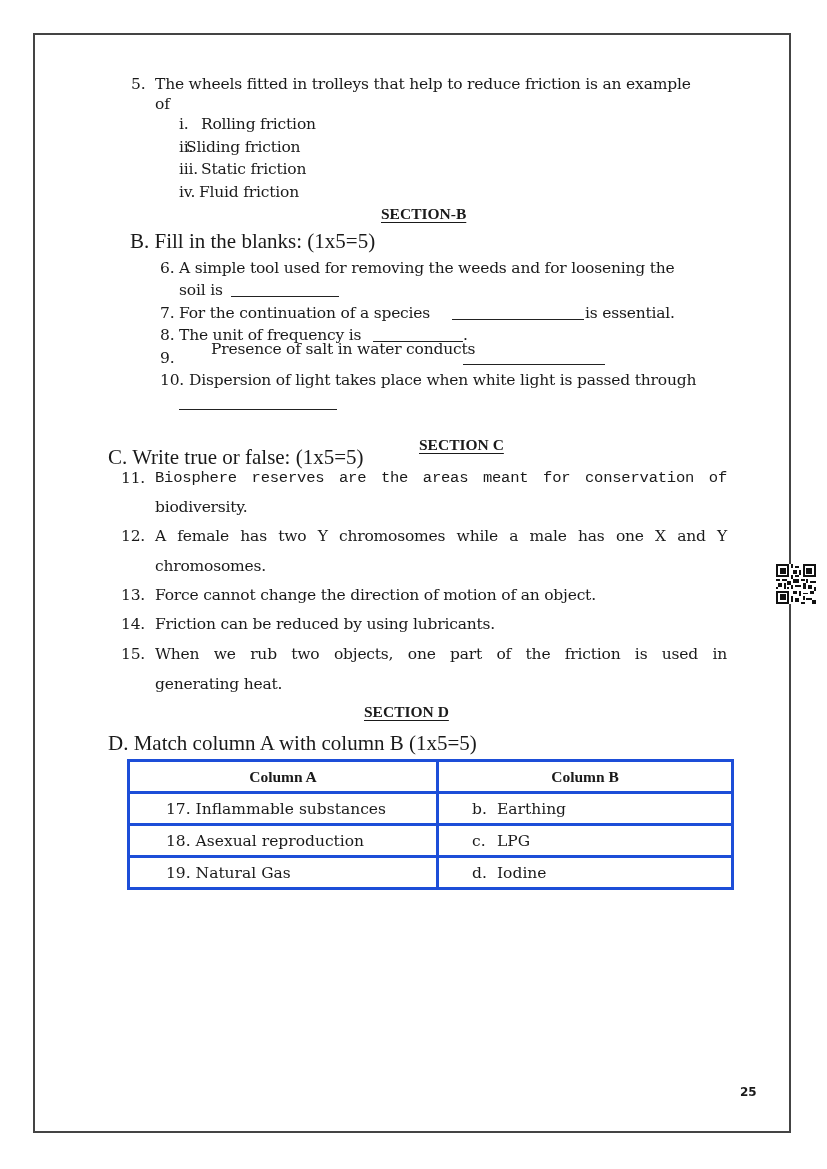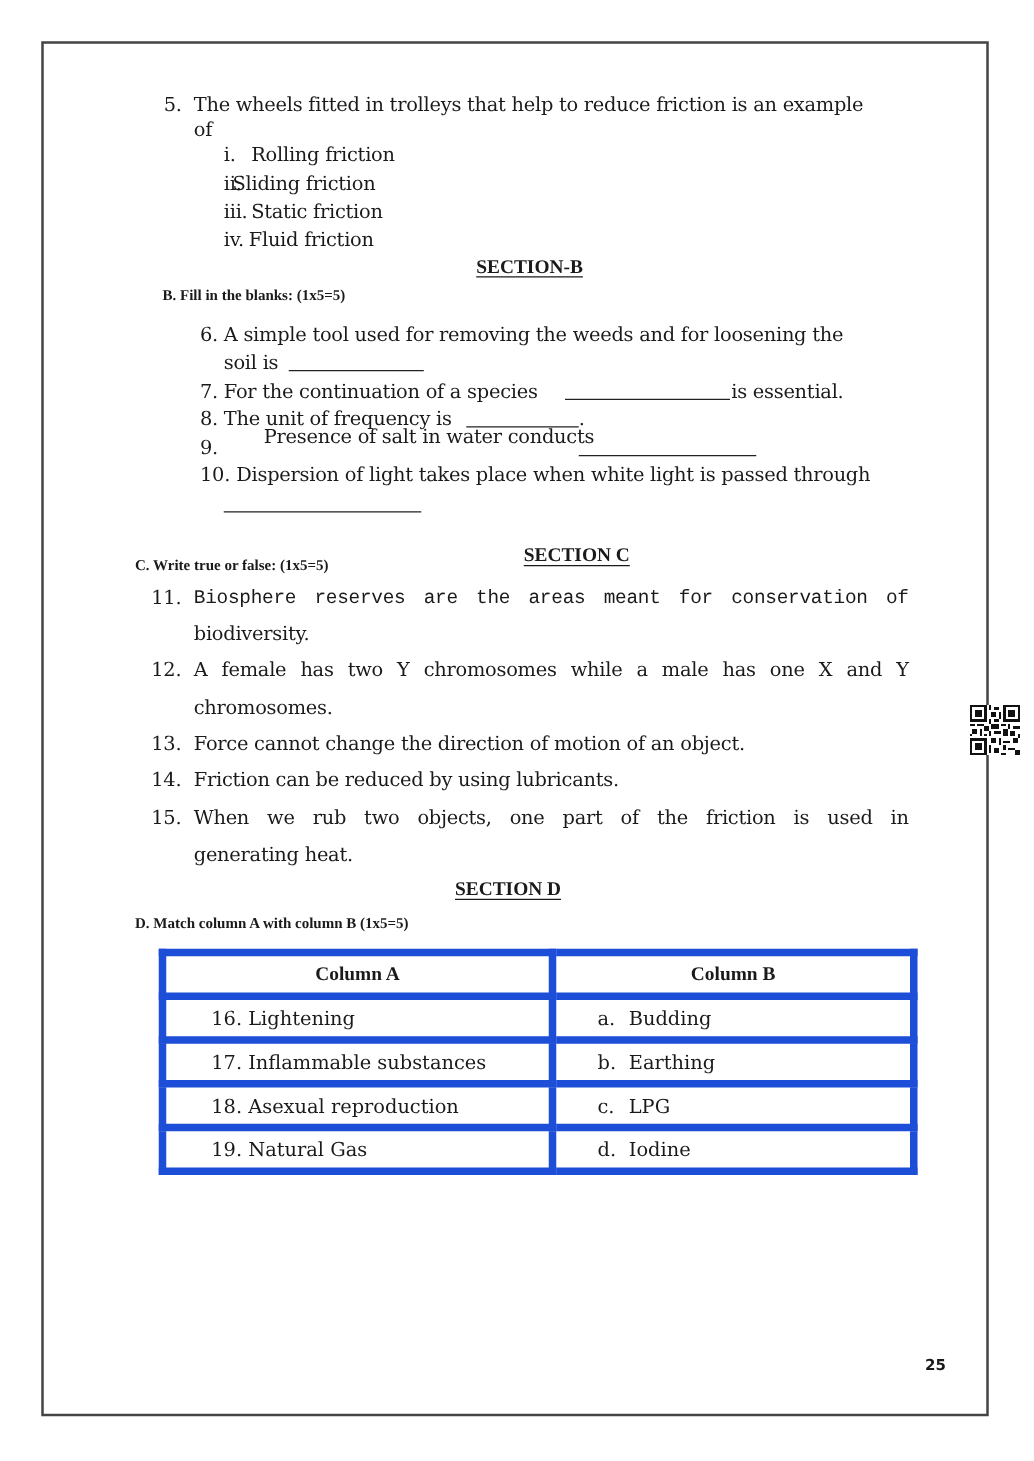--- a/index.html
+++ b/index.html
@@ -2,28 +2,28 @@
 <html><head>
 <meta charset="utf-8">
 <style>
   html, body { margin: 0; padding: 0; background: #ffffff; }
   body { width: 827px; height: 1169px; position: relative; overflow: hidden;
          font-family: "DejaVu Serif", "Liberation Serif", serif; color: #1a1a1a; }
   .page-border { position: absolute; left: 33px; top: 33px; width: 758px; height: 1100px;
                  border: 2px solid #444; box-sizing: border-box; }
   .abs { position: absolute; white-space: nowrap; }
   .txt { font-size: 15.5px; letter-spacing: -0.2px; }
-  .bold { font-family: "Liberation Serif", "DejaVu Serif", serif; font-weight: bold; font-size: 12px; }
+  .bold { font-family: "Liberation Serif", "DejaVu Serif", serif; font-weight: normal; font-size: 21px; }
   .sec-title { font-family: "Liberation Serif", serif; font-weight: bold; font-size: 15.5px;
                text-decoration: underline; text-underline-offset: 3px; }
   .blank { display: inline-block; border-bottom: 1px solid #222; height: 14px; vertical-align: baseline; }
   .justify { text-align: justify; text-align-last: justify; white-space: normal; }
   table.match { position: absolute; left: 127px; top: 759px; width: 607px; border-collapse: collapse;
                 font-size: 15.5px; }
-  table.match td, table.match th { border: 6px solid #1d4ed8; height: 29px; padding: 0; vertical-align: middle; }
+  table.match td, table.match th { border: 3px solid #1d4ed8; height: 29px; padding: 0; vertical-align: middle; }
   table.match th { font-family: "Liberation Serif", serif; font-weight: bold; font-size: 15.5px; text-align: center; }
   table.match td.a { padding-left: 36px; width: 270px; }
   table.match td.b { padding-left: 33px; }
   table.match td.b .lt { display: inline-block; width: 25px; }
   .qr { position: absolute; left: 776px; top: 564px; width: 40px; height: 40px; }
   .page-num { font-family: "DejaVu Sans", sans-serif; font-weight: bold; font-size: 12px; margin-left: 30px; }
 </style>
 </head>
 <body>
 
@@ -99,24 +99,20 @@
   <span class="abs sec-title" style="left:364px;top:703px;">SECTION D</span>
   <span class="abs bold" style="left:108px;top:731px;">D. Match column A with column B (1x5=5)</span>
 
   <table class="match">
     <tbody>
         <tr>
       <th>Column A</th>
       <th>Column B</th>
     </tr>
     <tr>
-      <td class="a">16. Lightening</td>
-      <td class="b"><span class="lt">a.</span><span>Budding</span></td>
-    </tr>
-    <tr>
       <td class="a">17. Inflammable substances</td>
       <td class="b"><span class="lt">b.</span><span>Earthing</span></td>
     </tr>
     <tr>
       <td class="a">18. Asexual reproduction</td>
       <td class="b"><span class="lt">c.</span><span>LPG</span></td>
     </tr>
     <tr>
       <td class="a">19. Natural Gas</td>
       <td class="b"><span class="lt">d.</span><span>Iodine</span></td>

